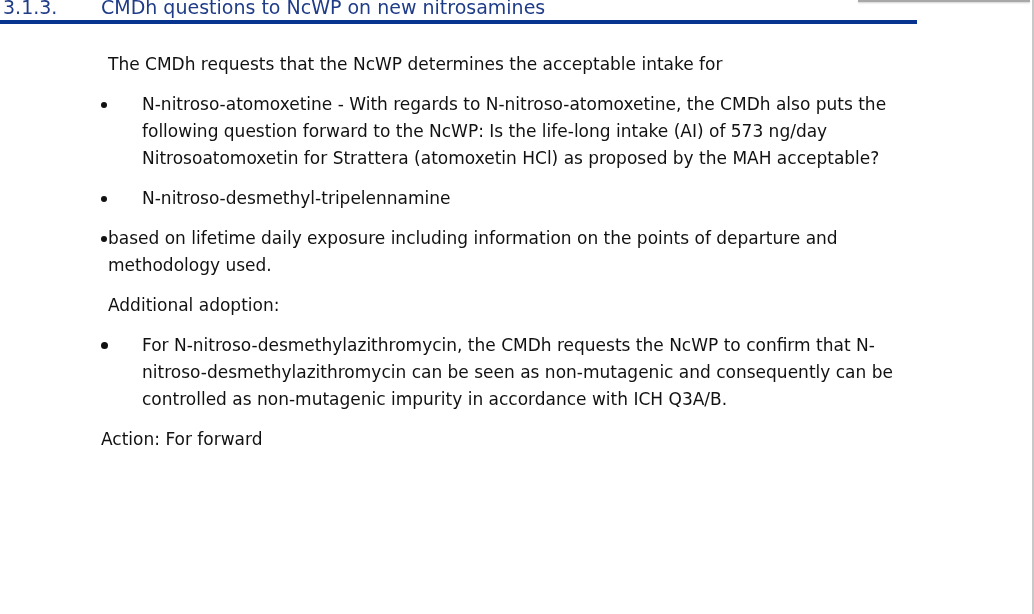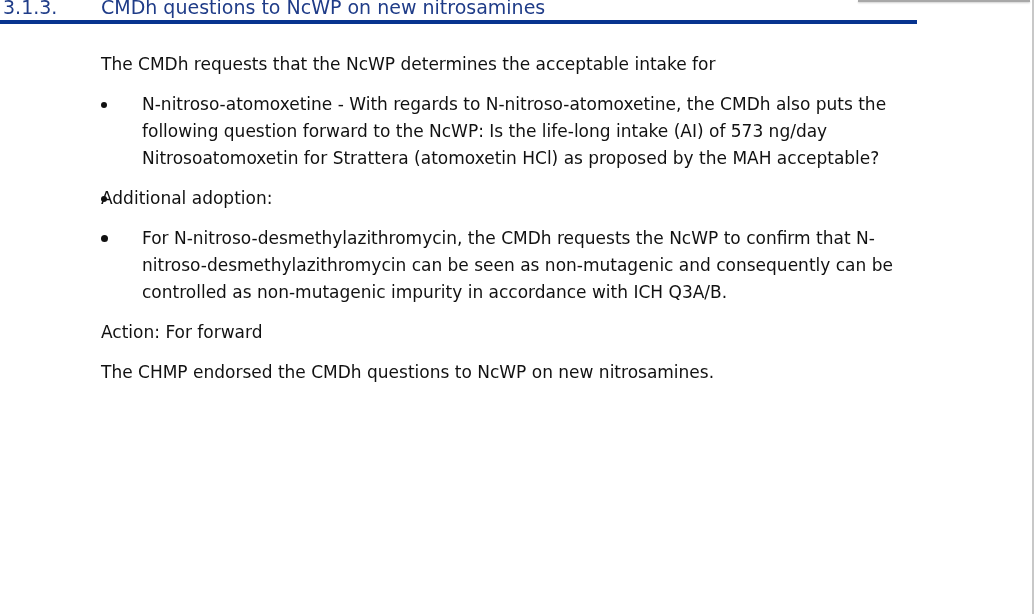--- a/index.html
+++ b/index.html
@@ -63,21 +63,21 @@
   }
   .content {
     position: absolute;
     left: 101px;
     top: 51px;
     width: 820px;
     font-size: 17px;
     line-height: 27px;
   }
   .para {
-    margin: 0 0 13px 0;
+    margin: 0 0 13px 7px;
   }
   .bullet-list {
     list-style: none;
     margin: 0;
     padding: 0;
   }
   .bullet-item {
     position: relative;
     padding-left: 41px;
     margin: 0 0 13px 0;
@@ -118,32 +118,36 @@
 <div class="content">
   <p class="para">The CMDh requests that the NcWP determines the acceptable intake for</p>
 
   <ul class="bullet-list">
     <li class="bullet-item">
       <span class="bullet-dot"></span>
       <span>N-nitroso-atomoxetine - With regards to N-nitroso-atomoxetine, the CMDh also puts the following question forward to the NcWP: Is the life-long intake (AI) of 573 ng/day Nitrosoatomoxetin for Strattera (atomoxetin HCl) as proposed by the MAH acceptable?</span>
     </li>
     <li class="bullet-item">
       <span class="bullet-dot"></span>
+      <span>N-nitroso-desmethyl-tripelennamine</span>
+    </li>
+    <li class="bullet-item">
+      <span class="bullet-dot"></span>
     </li>
   </ul>
 
+  <p class="para">based on lifetime daily exposure including information on the points of departure and methodology used.</p>
 
   <p class="para">Additional adoption:</p>
 
   <ul class="bullet-list">
     <li class="bullet-item large">
       <span class="bullet-dot"></span>
       <span>For N-nitroso-desmethylazithromycin, the CMDh requests the NcWP to confirm that N-nitroso-desmethylazithromycin can be seen as non-mutagenic and consequently can be controlled as non-mutagenic impurity in accordance with ICH Q3A/B.</span>
     </li>
   </ul>
 
   <p class="action">
     <span class="action-label">Action:</span>
     <span>For forward</span>
   </p>
 
-  <p class="para">The CHMP endorsed the CMDh questions to NcWP on new nitrosamines.</p>
 </div>
 
 </body></html>

